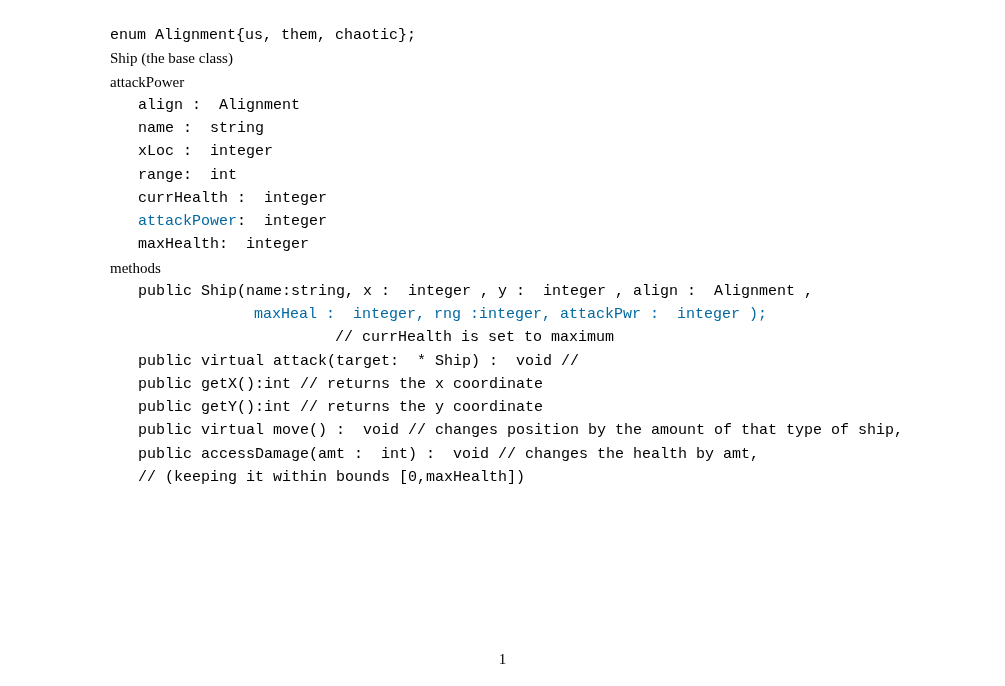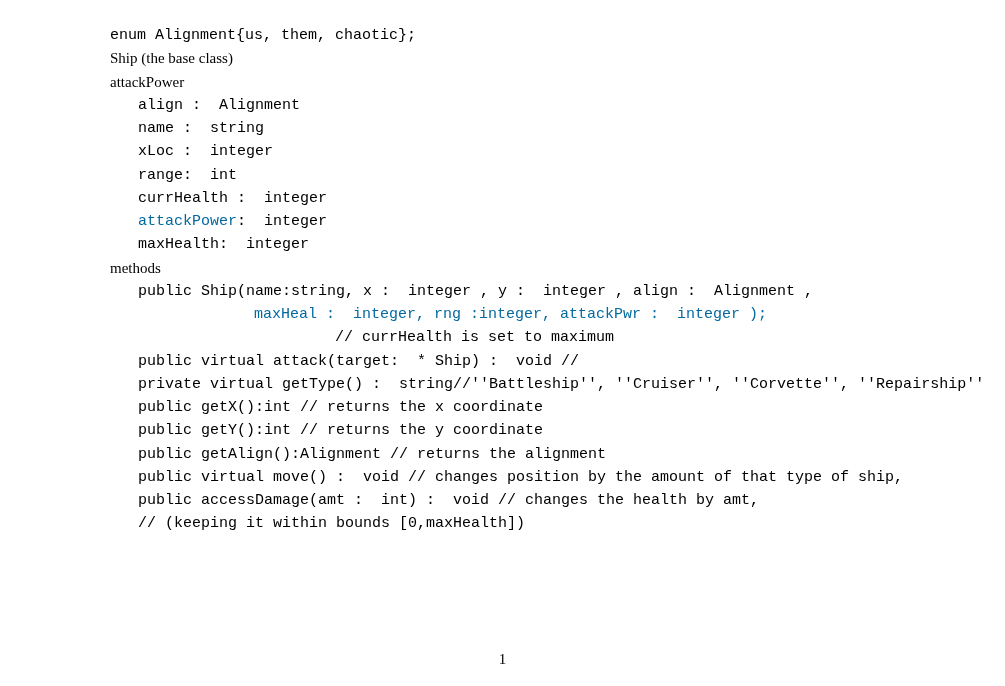--- a/index.html
+++ b/index.html
@@ -59,23 +59,21 @@
   <span class="line mono i1">currHealth :  integer</span>
   <span class="line mono i1"><span class="red">attackPower</span><span>:  integer</span></span>
   <span class="line mono i1">maxHealth:  integer</span>
 
   <span class="line serif-bold">methods</span>
 
   <span class="line mono i1">public Ship(name:string, x :  integer , y :  integer , align :  Alignment ,</span>
   <span class="line mono">                <span class="red">maxHeal :  integer, rng :integer, attackPwr :  integer );</span></span>
   <span class="line mono">                         <span>// currHealth is set to maximum</span></span>
   <span class="line mono i1">public virtual attack(target:  * Ship) :  void //</span>
-  <span class="line mono i1">private virtual getType() :  string//''Battleship'', ''Cruiser'', ''Corvette'', ''Repairship''</span>
   <span class="line mono i1">public getX():int // returns the x coordinate</span>
   <span class="line mono i1">public getY():int // returns the y coordinate</span>
-  <span class="line mono i1">public getAlign():Alignment // returns the alignment</span>
   <span class="line mono i1">public virtual move() :  void // changes position by the amount of that type of ship,</span>
   <span class="line mono i1">public accessDamage(amt :  int) :  void // changes the health by amt,</span>
   <span class="line mono i1">// (keeping it within bounds [0,maxHealth])</span>
 
 </div>
 
 <div class="pagenum">1</div>
 
 </body></html>

